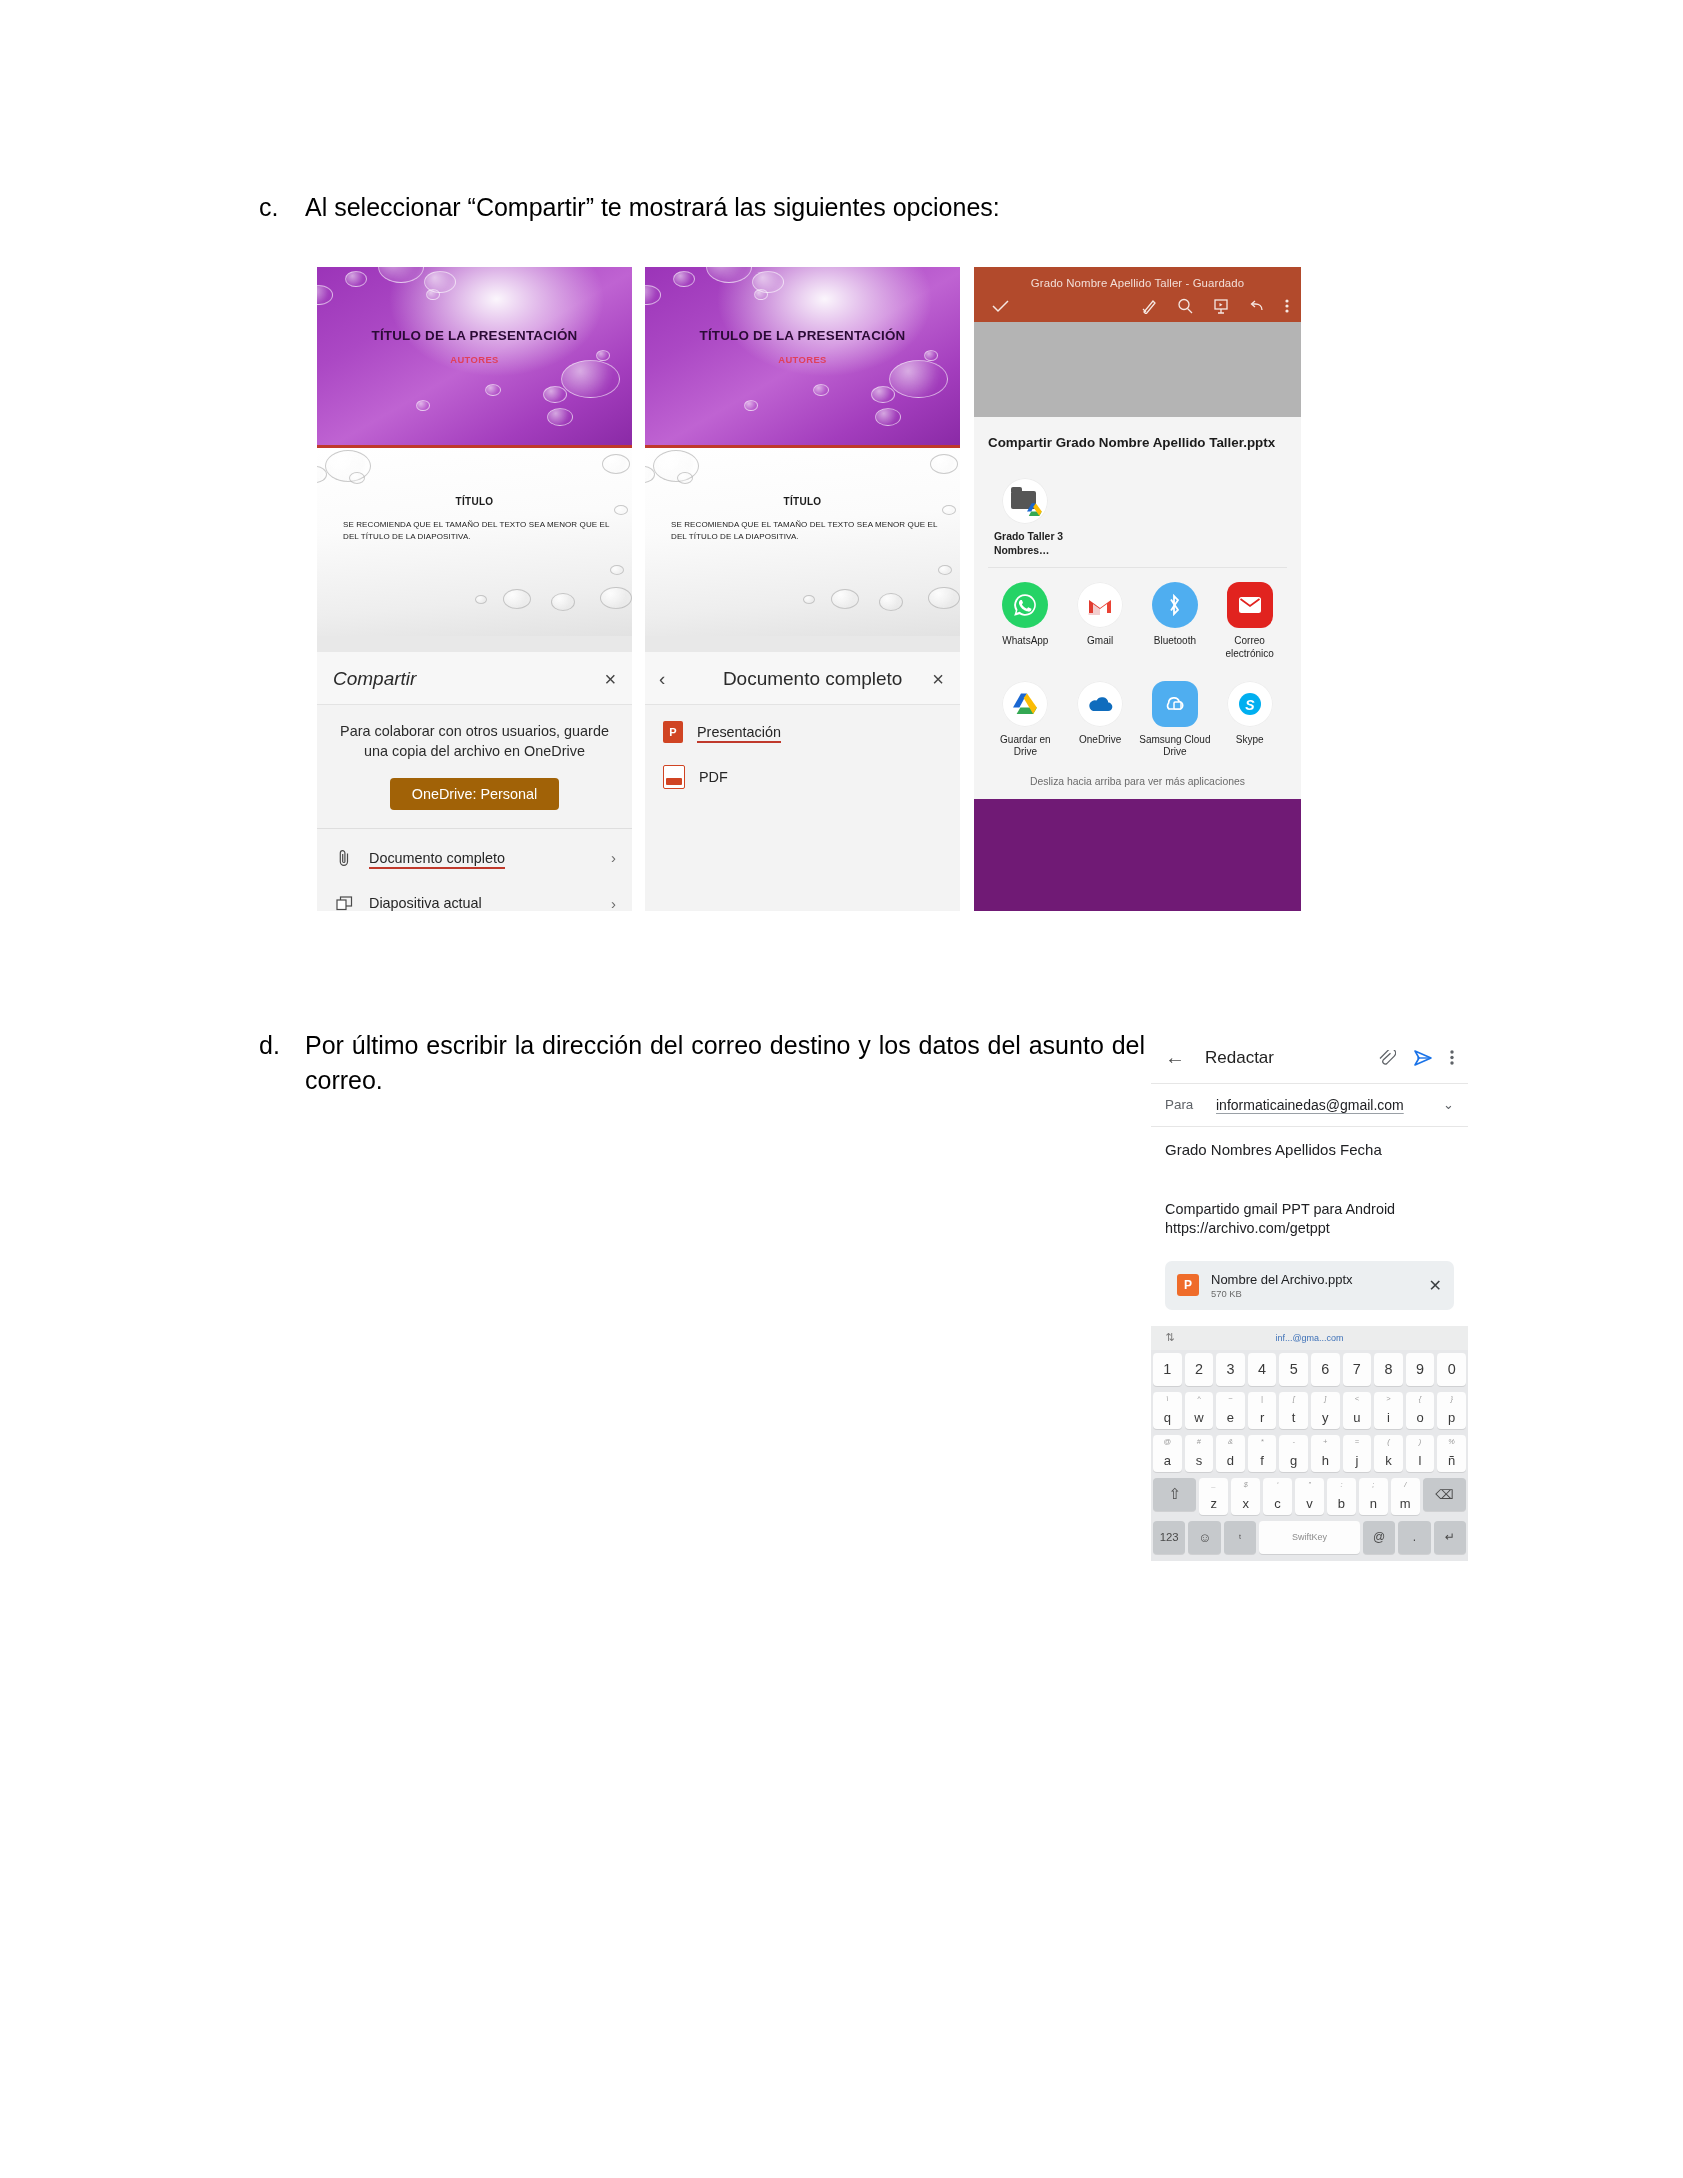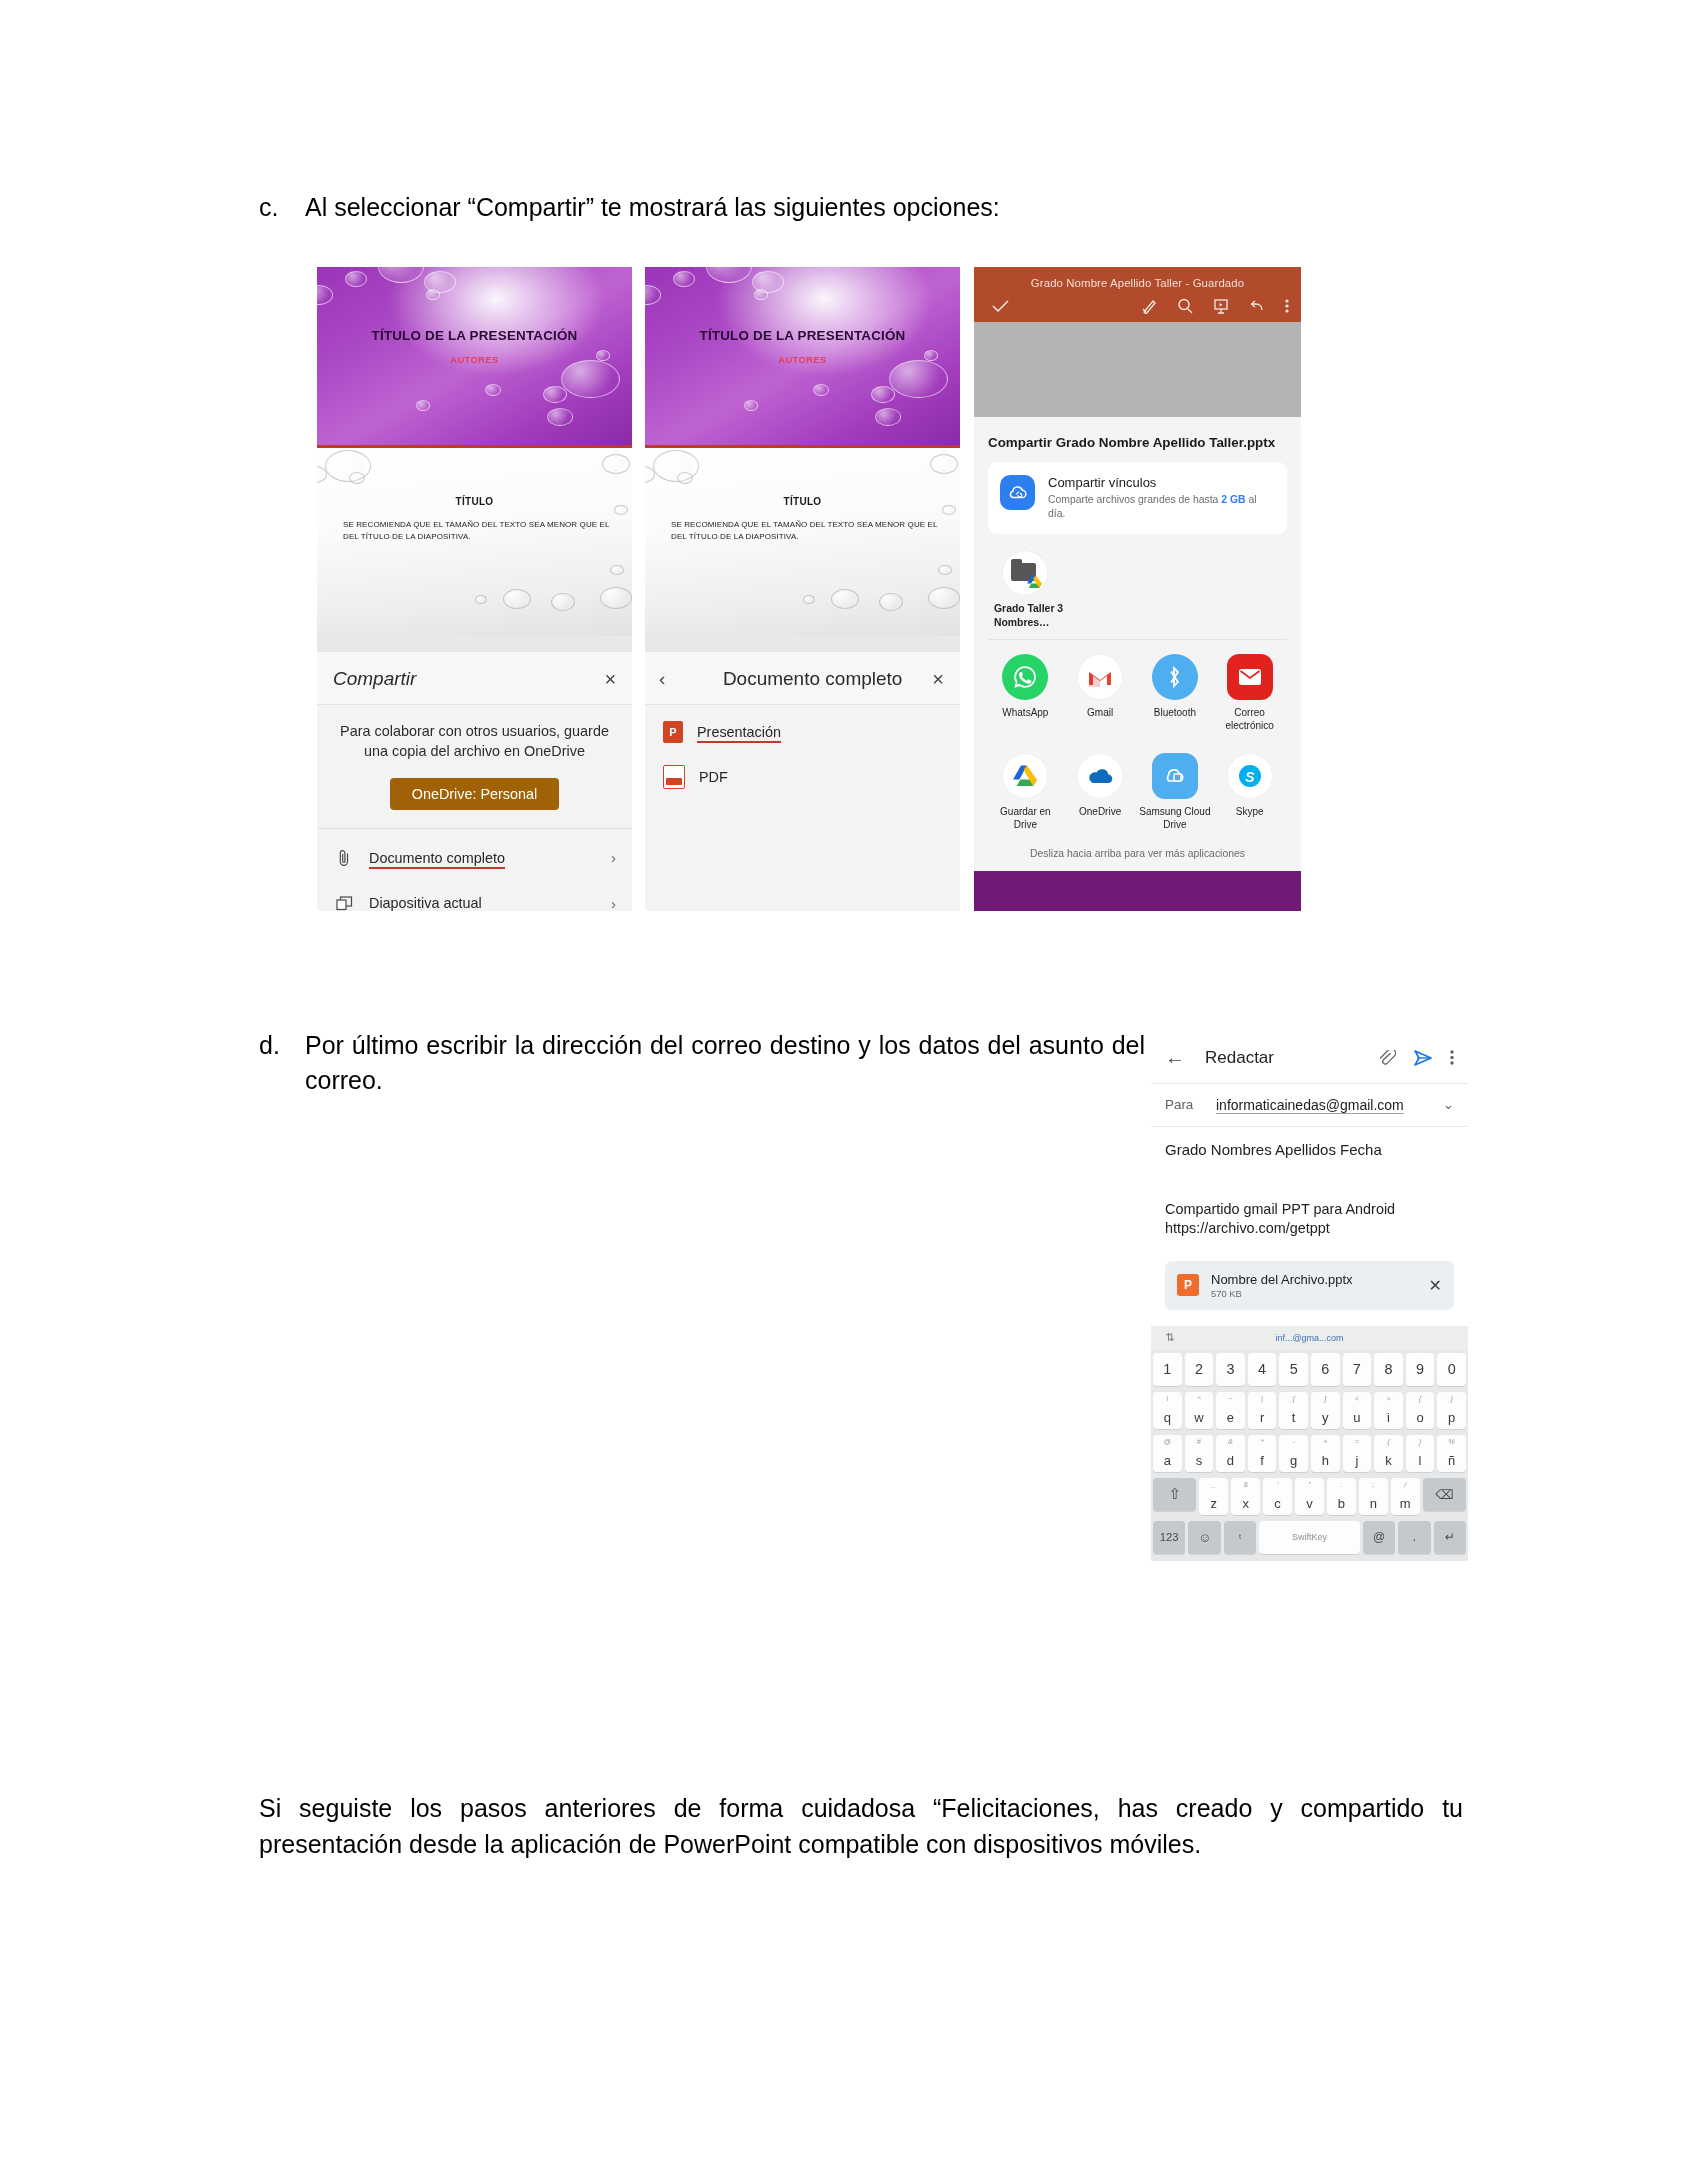--- a/index.html
+++ b/index.html
@@ -346,32 +346,20 @@
               <circle cx="2" cy="13" r="1.6" fill="#f6e8e3"></circle>
             </svg>
         </span>
       </div>
     </div>
     <div class="ppt-canvas"></div>
 
     <div class="sheet">
       <div class="sheet-title">Compartir Grado Nombre Apellido Taller.pptx</div>
 
-      <div class="link-card">
-        <span class="lc-ico">
-          <svg width="22" height="22" viewBox="0 0 24 24">
-            <path d="M6.5 17h10a4 4 0 0 0 .2-8 5.4 5.4 0 0 0-10.4 1.2A3.5 3.5 0 0 0 6.5 17z" fill="none" stroke="#fff" stroke-width="1.6"></path>
-            <path d="M10 13.5l3-3M12 14.5a2 2 0 1 0 2-2" fill="none" stroke="#fff" stroke-width="1.4"></path>
-          </svg>
-        </span>
-        <span>
-          <div class="lc-title">Compartir vínculos</div>
-          <div class="lc-sub"><span>Comparte archivos grandes de hasta </span><b>2 GB</b><span> al día.</span></div>
-        </span>
-      </div>
 
       <div class="direct">
         <div class="direct-ico">
           <span class="folder"></span>
           <svg width="17" height="15" viewBox="0 0 17 15" style="position:absolute;left:24px;top:24px;">
             <path d="M5.8 1.2L1 9.5h4.2L9.8 1.2z" fill="#1967d2"></path>
             <path d="M5.2 9.5h10.6L13.3 14H2.8z" fill="#34a853"></path>
             <path d="M9.8 1.2l6 8.3-2.5 4.3L7.2 5z" fill="#fbbc04"></path>
           </svg>
         </div>
@@ -660,16 +648,15 @@
           <span class="key grey" style="align-items:center;padding-bottom:0;font-size:10px;">ᵗ</span>
           <span class="key sp">SwiftKey</span>
           <span class="key grey" style="align-items:center;padding-bottom:0;font-size:12px;">@</span>
           <span class="key grey" style="align-items:center;padding-bottom:0;font-size:12px;">.</span>
           <span class="key grey" style="align-items:center;padding-bottom:0;font-size:12px;">↵</span>
         </div>
       </div>
     </div>
   </div>
 
-  <div class="para" style="left:259px; top:1790px; width:1204px;">Si seguiste los pasos anteriores de forma cuidadosa “Felicitaciones, has creado y compartido tu presentación desde la aplicación de PowerPoint compatible con dispositivos móviles.</div>
 
 </div>
 
 
 </body></html>

